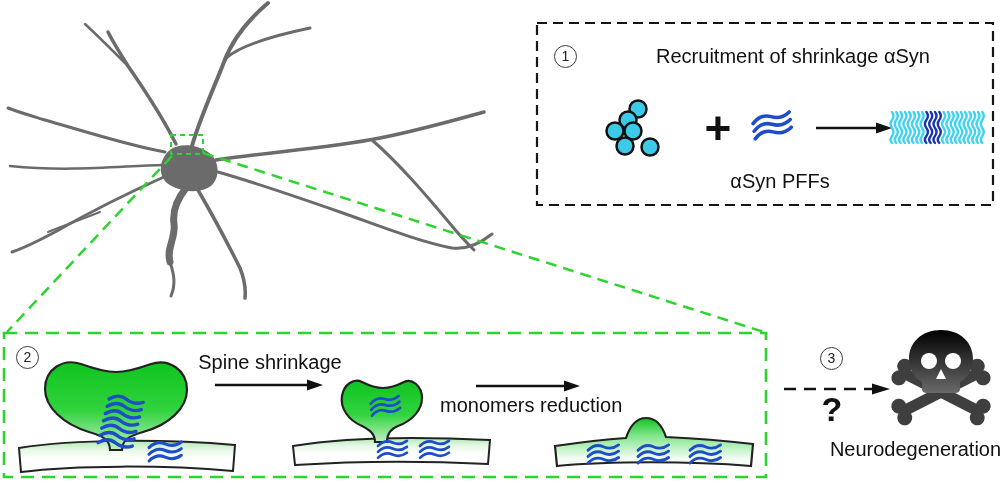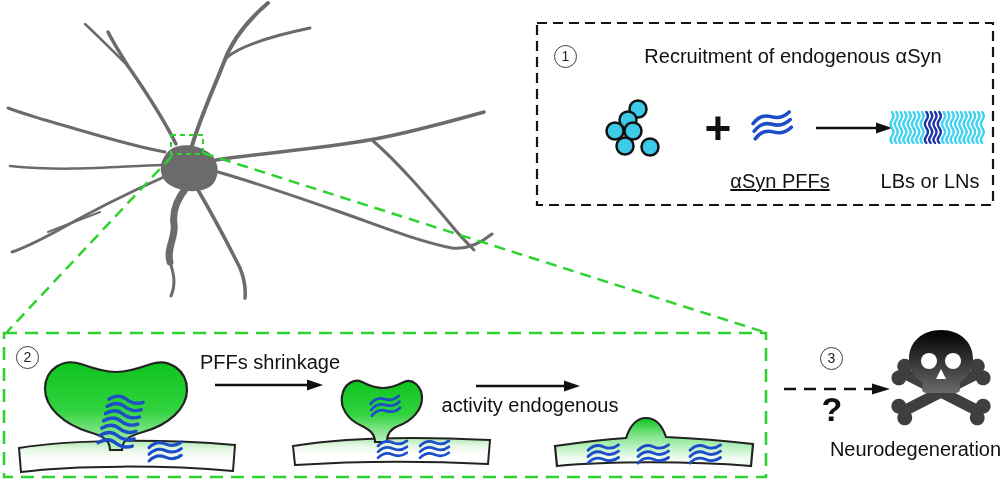--- a/index.html
+++ b/index.html
@@ -182,26 +182,25 @@
           <circle cx="44" cy="6.5" r="7.5"></circle>
       </g>
       <path d="M 50 4 C 31 4 18 16 18 33 C 18 44 24 52 31 56 L 31 63 Q 31 67 36 67 L 64 67 Q 69 67 69 63 L 69 56 C 76 52 82 44 82 33 C 82 16 69 4 50 4 Z" fill="url(#skullGrad)"></path>
       <circle cx="38" cy="35" r="8" fill="#fff"></circle>
       <circle cx="62" cy="35" r="8" fill="#fff"></circle>
       <path d="M 50 43 L 45 53 L 55 53 Z" fill="#fff"></path>
     </g>
   </svg>
 
   <div class="circle" style="left:554px;top:45px;">1</div>
-  <div class="txt" style="left:598px;top:45px;width:390px;">Recruitment of endogenous αSyn</div>
+  <div class="txt" style="left:598px;top:45px;width:390px;">Recruitment of shrinkage αSyn</div>
   <div class="txt plus" style="left:696px;top:103px;width:44px;">+</div>
-  <div class="txt" style="left:710px;top:170px;width:140px;text-decoration:underline;">αSyn PFFs</div>
-  <div class="txt" style="left:865px;top:170px;width:130px;">LBs or LNs</div>
+  <div class="txt" style="left:710px;top:170px;width:140px;">αSyn PFFs</div>
 
   <div class="circle" style="left:16px;top:346px;">2</div>
-  <div class="txt" style="left:190px;top:351px;width:160px;">PFFs shrinkage</div>
-  <div class="txt" style="left:440px;top:394px;width:180px;">activity endogenous</div>
+  <div class="txt" style="left:190px;top:351px;width:160px;">Spine shrinkage</div>
+  <div class="txt" style="left:440px;top:394px;width:180px;">monomers reduction</div>
 
   <div class="circle" style="left:820px;top:347px;">3</div>
   <div class="txt qmark" style="left:814px;top:390px;width:36px;">?</div>
   <div class="txt" style="left:828px;top:438px;width:175px;">Neurodegeneration</div>
 
 </div>
 
 </body></html>

